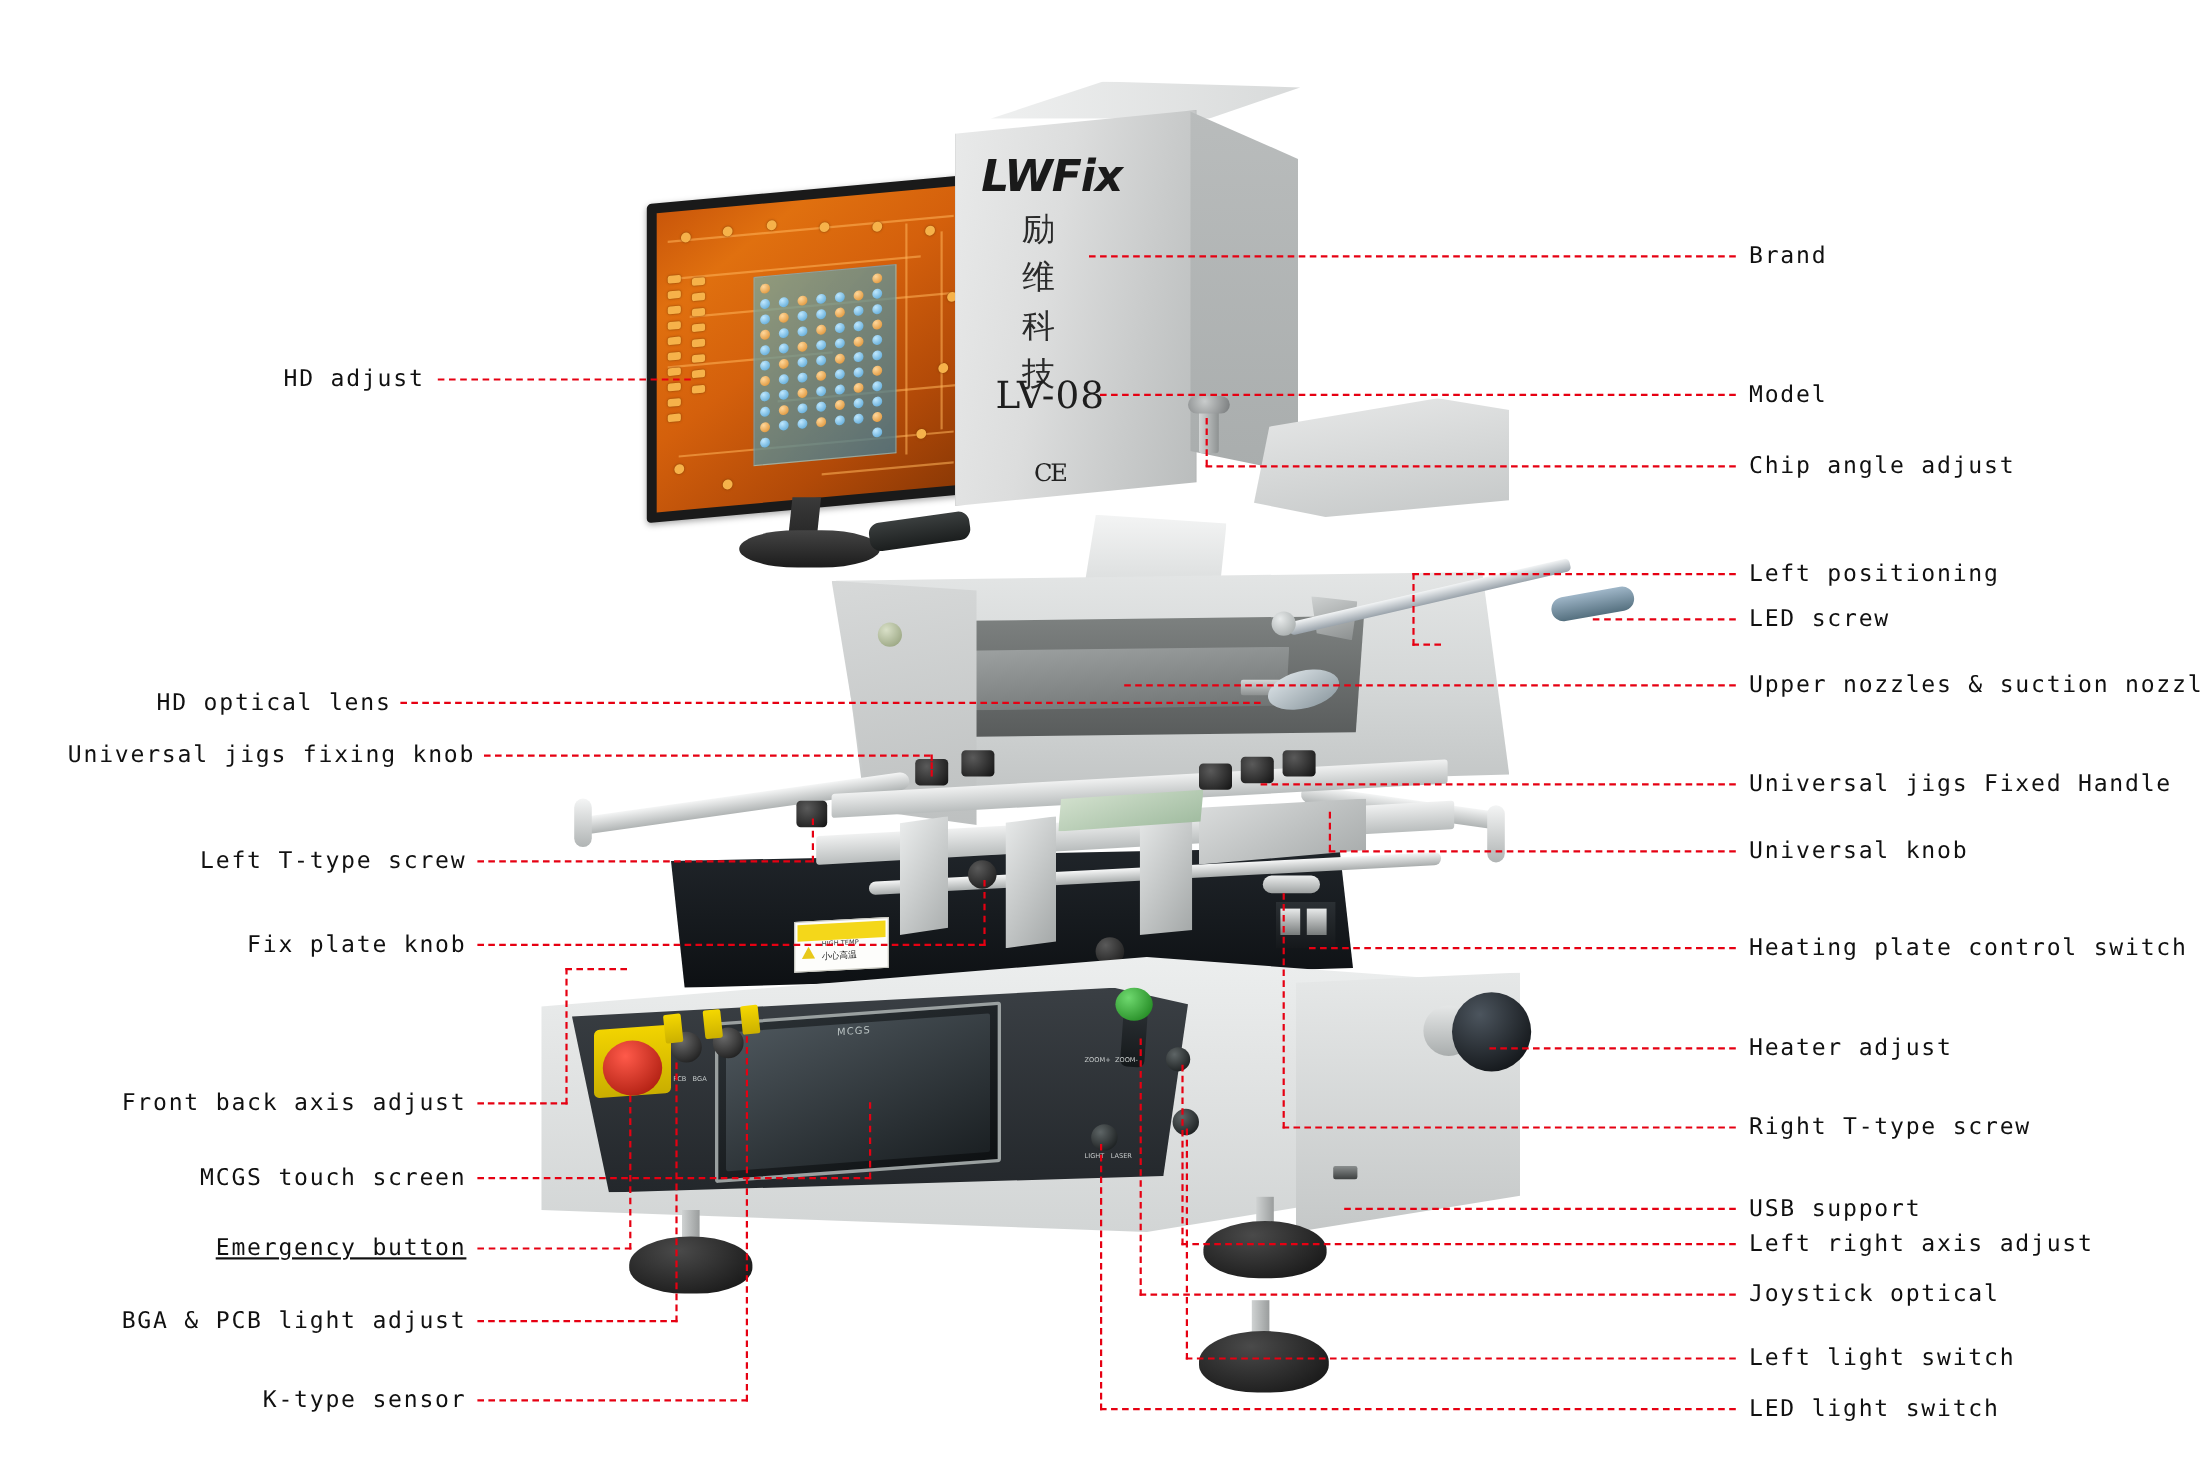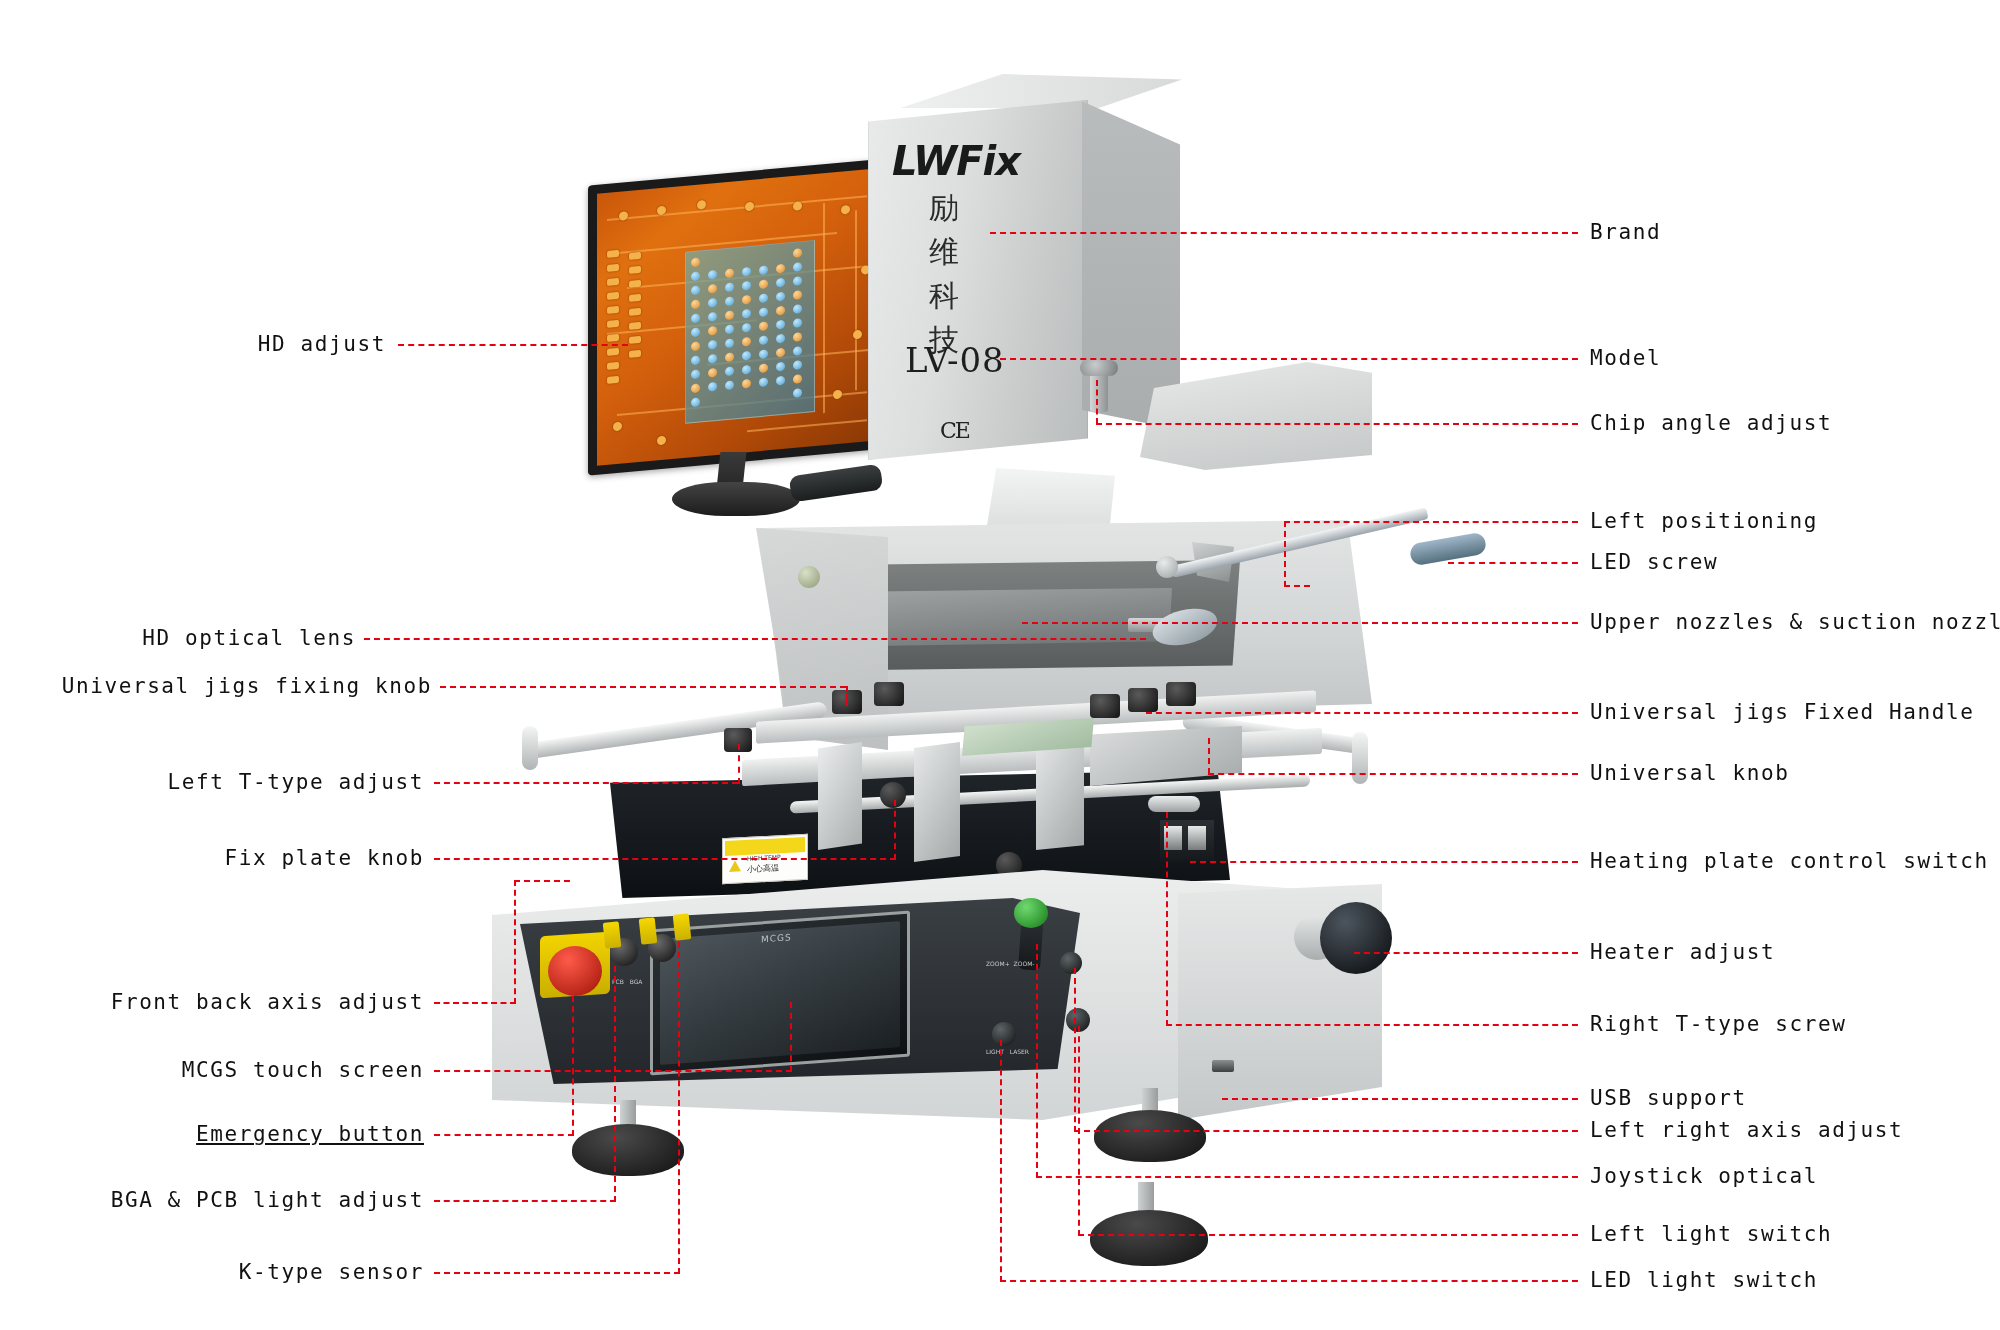--- a/index.html
+++ b/index.html
@@ -396,21 +396,21 @@
   <div class="ld" style="left:434px;top:1134px;width:140px;"></div>
   <div class="ldv" style="left:572px;top:996px;height:140px;"></div>
   <div class="ld" style="left:434px;top:1200px;width:182px;"></div>
   <div class="ldv" style="left:614px;top:966px;height:236px;"></div>
   <div class="ld" style="left:434px;top:1272px;width:246px;"></div>
   <div class="ldv" style="left:678px;top:942px;height:332px;"></div>
 
   <div class="lbl l" style="left:0px;top:334px;width:386px;">HD adjust</div>
   <div class="lbl l" style="left:0px;top:628px;width:356px;">HD optical lens</div>
   <div class="lbl l" style="left:0px;top:676px;width:432px;">Universal jigs fixing knob</div>
-  <div class="lbl l" style="left:0px;top:772px;width:424px;">Left T-type adjust</div>
+  <div class="lbl l" style="left:0px;top:772px;width:424px;">Left T-type screw</div>
   <div class="lbl l" style="left:0px;top:848px;width:424px;">Fix plate knob</div>
   <div class="lbl l" style="left:0px;top:992px;width:424px;">Front back axis adjust</div>
   <div class="lbl l" style="left:0px;top:1060px;width:424px;">MCGS touch screen</div>
   <div class="lbl l" style="left:0px;top:1124px;width:424px;text-decoration:underline;">Emergency button</div>
   <div class="lbl l" style="left:0px;top:1190px;width:424px;">BGA &amp; PCB light adjust</div>
   <div class="lbl l" style="left:0px;top:1262px;width:424px;">K-type sensor</div>
 
   <div class="lbl r" style="left:1590px;top:222px;">Brand</div>
   <div class="lbl r" style="left:1590px;top:348px;">Model</div>
   <div class="lbl r" style="left:1590px;top:413px;">Chip angle adjust</div>

